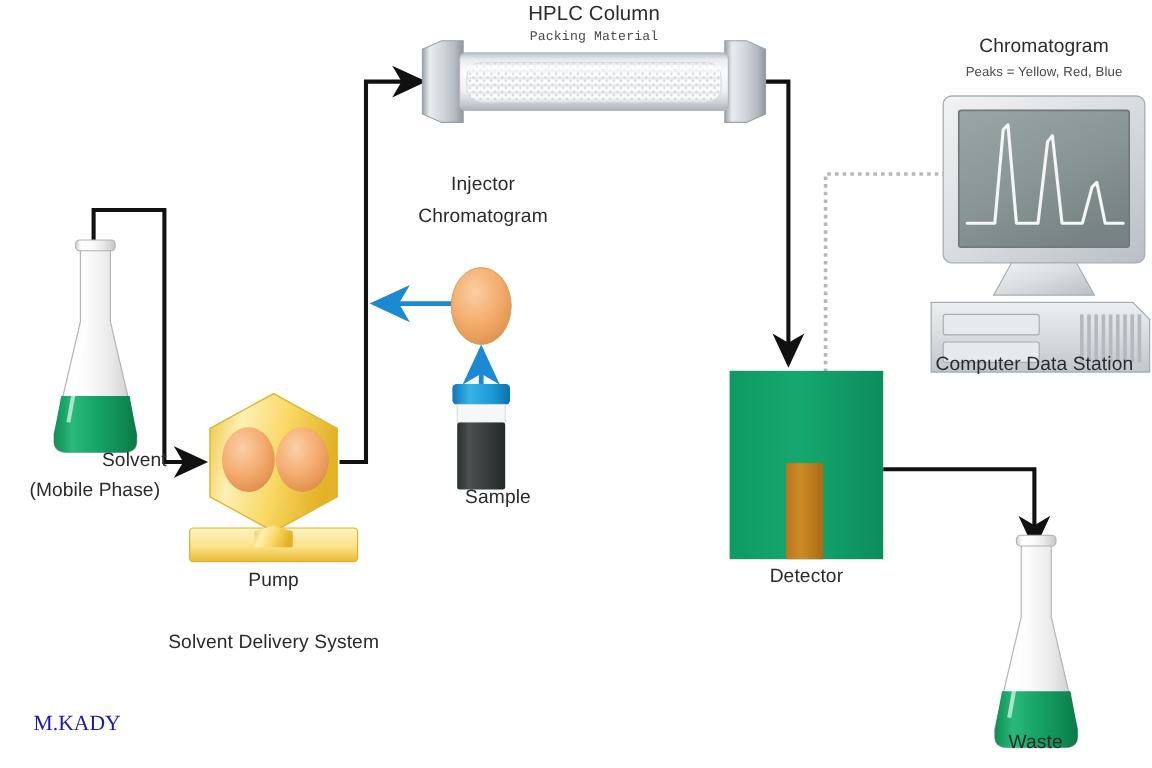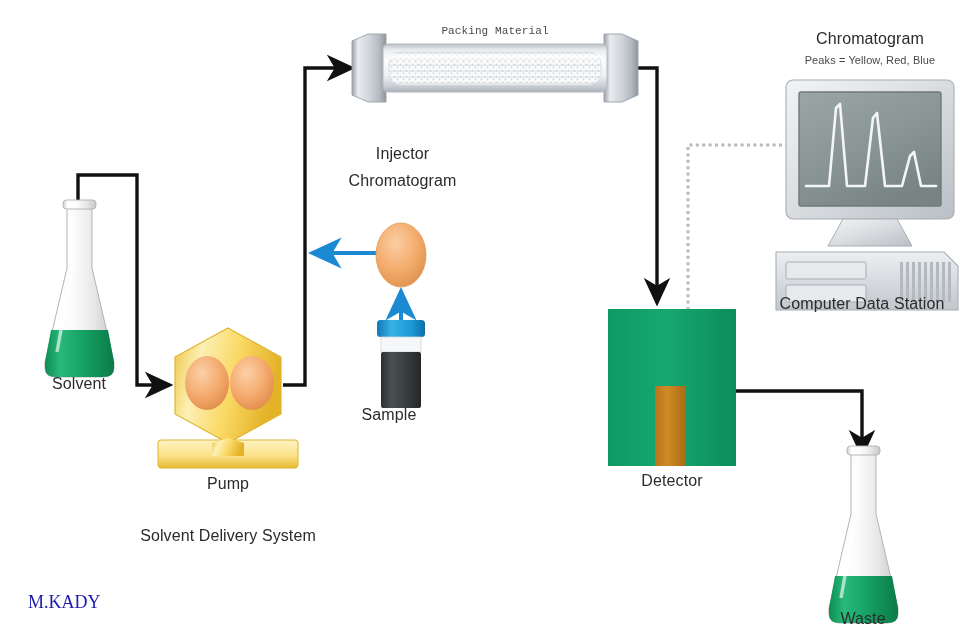--- a/index.html
+++ b/index.html
@@ -278,32 +278,34 @@
         <rect x="936" y="262" width="3" height="40" fill="#b3b9bf"></rect>
         <rect x="942" y="262" width="3" height="40" fill="#b3b9bf"></rect>
         <rect x="948" y="262" width="3" height="40" fill="#b3b9bf"></rect>
       </g>
     </g>
   </svg>
 
 
   <div class="brand-sig">M.KADY</div>
 
+  <div class="lbl lbl-lg" style="left:395px; top:2px; width:200px;">HPLC Column</div>
   <div class="lbl lbl-sm" style="left:395px; top:25px; width:200px;font-family:Liberation Mono, monospace;">Packing Material</div>
 
   <div class="lbl lbl-md" style="left:770px; top:30px; width:200px;">Chromatogram</div>
   <div class="lbl lbl-sm" style="left:770px; top:54px; width:200px;">Peaks = Yellow, Red, Blue</div>
   <div class="lbl lbl-md" style="left:762px; top:295px; width:200px;">Computer Data Station</div>
 
   <div class="lbl lbl-md" style="left:320px; top:145px; width:165px;">Injector</div>
   <div class="lbl lbl-md" style="left:320px; top:172px; width:165px;">Chromatogram</div>
 
-  <div class="lbl lbl-md" style="left:329px; top:406px; width:120px;text-align:center;">Sample</div>
-
-  <div class="lbl lbl-md" style="left:-1px; top:375px; width:160px;">Solvent</div>
+  <div class="lbl lbl-md" style="left:355px; top:406px; width:120px;text-align:center;">Sample</div>
+
+  <div class="lbl lbl-md" style="left:-1px; top:375px; width:160px;padding-left:33px;">Solvent</div>
+  <div class="lbl lbl-md" style="left:-1px; top:400px; width:160px;">(Mobile Phase)</div>
 
   <div class="lbl lbl-md" style="left:128px; top:475px; width:200px;">Pump</div>
   <div class="lbl lbl-md" style="left:128px; top:527px; width:200px;">Solvent Delivery System</div>
 
   <div class="lbl lbl-md" style="left:612px; top:472px; width:120px;">Detector</div>
 
   <div class="lbl lbl-md" style="left:803px; top:610px; width:120px;">Waste</div>
 
 </div>
 

